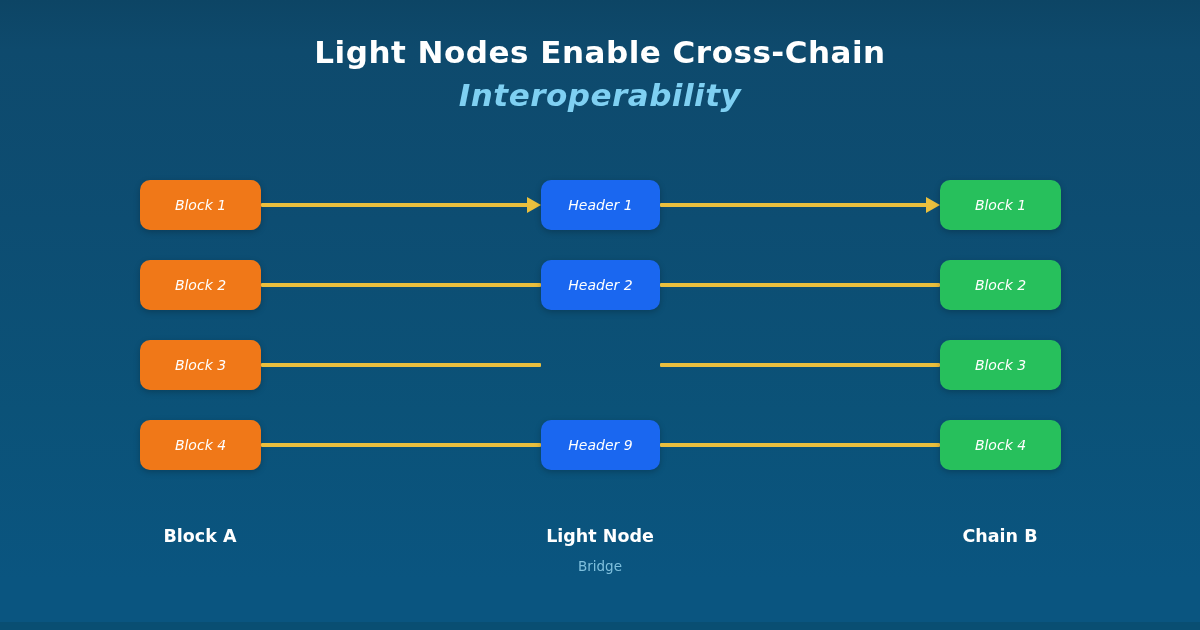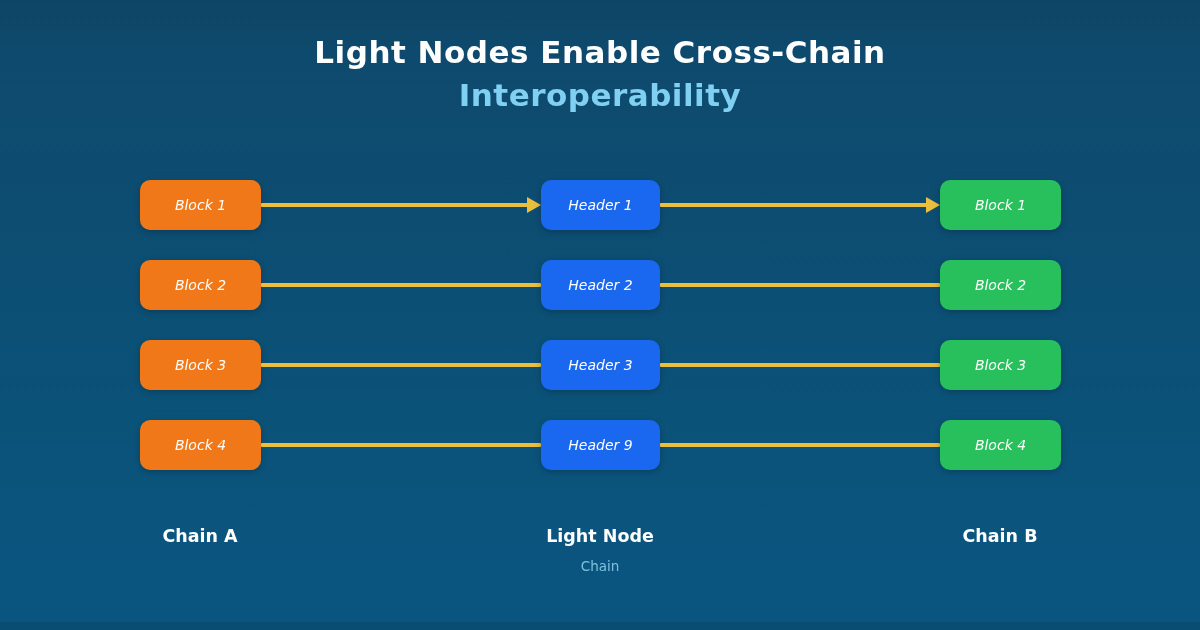--- a/index.html
+++ b/index.html
@@ -35,20 +35,21 @@
     text-align: center;
     font-weight: bold;
     font-size: 31px;
     line-height: 43px;
     letter-spacing: 0.5px;
     color: #ffffff;
   }
   .title .accent {
     display: block;
     color: #7fd0f2;
+    font-style: italic;
   }
 
   
   .row {
     position: absolute;
     left: 0;
     width: 1200px;
     height: 50px;
   }
   .row-1 { top: 180px; }
@@ -174,23 +175,20 @@
     </div>
   </div>
 
   <div class="row row-3">
     <div class="node node-left">
       <span>Block 3</span>
     </div>
     <div class="connector connector-left">
       <div class="line"></div>
     </div>
-    <div class="node node-center">
-      <span>Header 3</span>
-    </div>
     <div class="connector connector-right">
       <div class="line"></div>
     </div>
     <div class="node node-right">
       <span>Block 3</span>
     </div>
   </div>
 
   <div class="row row-4">
     <div class="node node-left">
@@ -203,19 +201,19 @@
       <span>Header 9</span>
     </div>
     <div class="connector connector-right">
       <div class="line"></div>
     </div>
     <div class="node node-right">
       <span>Block 4</span>
     </div>
   </div>
 
-  <div class="col-label col-label-a">Chain A</div>
+  <div class="col-label col-label-a">Block A</div>
   <div class="col-label col-label-b">Light Node</div>
   <div class="col-label col-label-c">Chain B</div>
-  <div class="sub-label">Chain</div>
+  <div class="sub-label">Bridge</div>
 
   <div class="bottom-band"></div>
 </div>
 
 </body></html>

